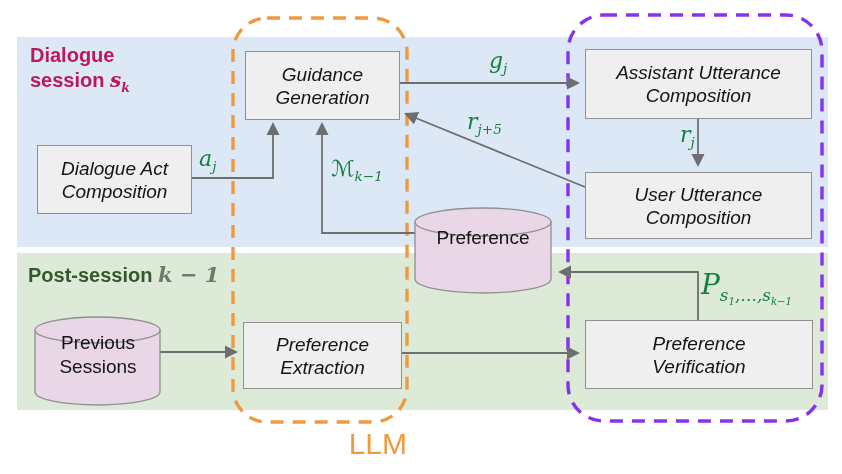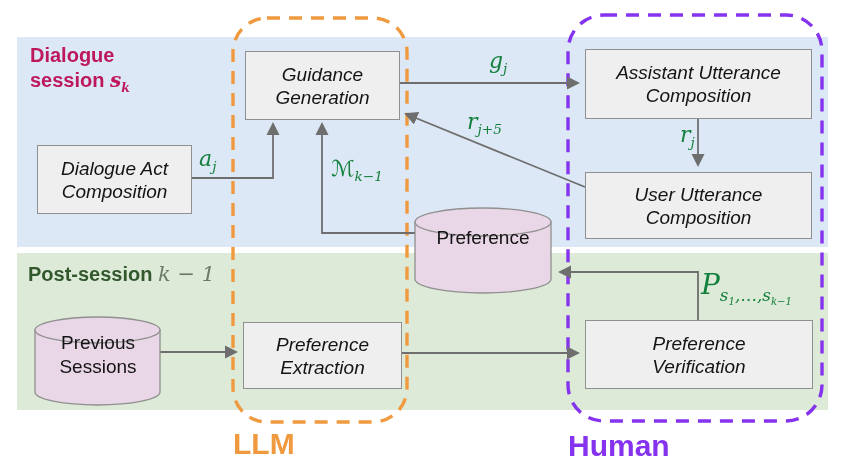--- a/index.html
+++ b/index.html
@@ -22,38 +22,38 @@
   #node-pe{left:243px;top:322px;width:157px;height:65px;}
   #node-pv{left:585px;top:320px;width:226px;height:67px;}
 
   .cyl-text{position:absolute;text-align:center;font-size:19px;line-height:24px;color:#141414;}
   #cyl-ps-text{left:35px;top:331px;width:126px;}
   #cyl-pm-text{left:415px;top:226px;width:136px;}
 
   .rlabel{position:absolute;font-weight:bold;font-size:20px;}
   #label-dialogue{left:30px;top:43px;color:#be185d;line-height:25px;}
   #label-post{left:28px;top:262px;color:#33582E;}
-  #label-post .math{color:#6B7B68;font-weight:normal;font-size:21px;}
+  #label-post .math{color:#6B7B68;font-weight:bold;font-size:21px;}
 
   .math{font-family:"DejaVu Serif","DejaVu Sans",serif;font-style:italic;}
   .math sub{font-size:0.62em;font-style:italic;line-height:0;}
   .math sub sub{font-size:0.72em;}
 
   .mlabel{position:absolute;font-family:"DejaVu Serif","DejaVu Sans",serif;
           font-style:italic;font-size:22px;color:#15803d;line-height:22px;}
   #mlabel-a{left:199px;top:148px;}
   #mlabel-g{left:489px;top:50px;}
   #mlabel-rnext{left:467px;top:111px;}
   #mlabel-r{left:680px;top:124px;}
   #mlabel-m{left:331px;top:158px;}
   #mlabel-sessions{left:168px;top:351px;font-size:21px;line-height:23px;}
   #mlabel-p{left:701px;top:274px;font-size:28px;}
   #mlabel-p sub{font-size:0.60em;}
 
-  .glabel{position:absolute;text-align:left;font-weight:bold;font-size:30px;}
+  .glabel{position:absolute;text-align:right;font-weight:normal;font-size:30px;}
   #label-llm{left:233px;top:427px;width:174px;color:#F09A40;}
   #label-human{left:568px;top:429px;width:254px;color:#8533EE;}
 </style>
 </head>
 <body>
 
 <div class="canvas">
 
   <div class="region" id="region-blue"></div>
   <div class="region" id="region-green"></div>
@@ -129,15 +129,14 @@
   </div>
 
   <div class="mlabel math" id="mlabel-a"><span>a</span><sub>j</sub></div>
   <div class="mlabel math" id="mlabel-g"><span>g</span><sub>j</sub></div>
   <div class="mlabel math" id="mlabel-rnext"><span>r</span><sub>j+5</sub></div>
   <div class="mlabel math" id="mlabel-r"><span>r</span><sub>j</sub></div>
   <div class="mlabel math" id="mlabel-m"><span>ℳ</span><sub>k−1</sub></div>
   <div class="mlabel math" id="mlabel-p"><span>P</span><sub><span>s</span><sub>1</sub><span>,…,</span><span>s</span><sub>k−1</sub></sub></div>
 
   <div class="glabel" id="label-llm">LLM</div>
-  <div class="glabel" id="label-human">Human</div>
 
 </div>
 
 </body></html>

